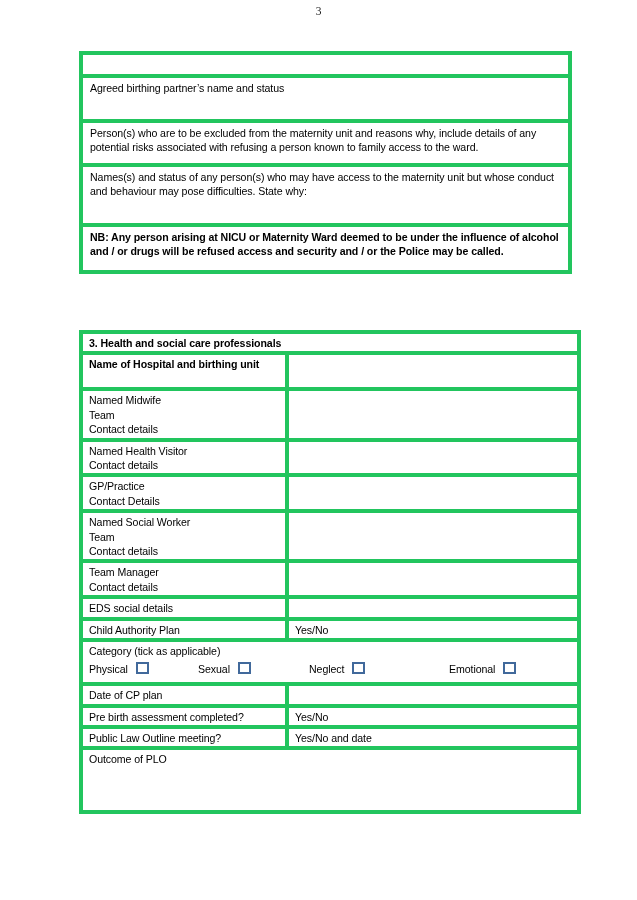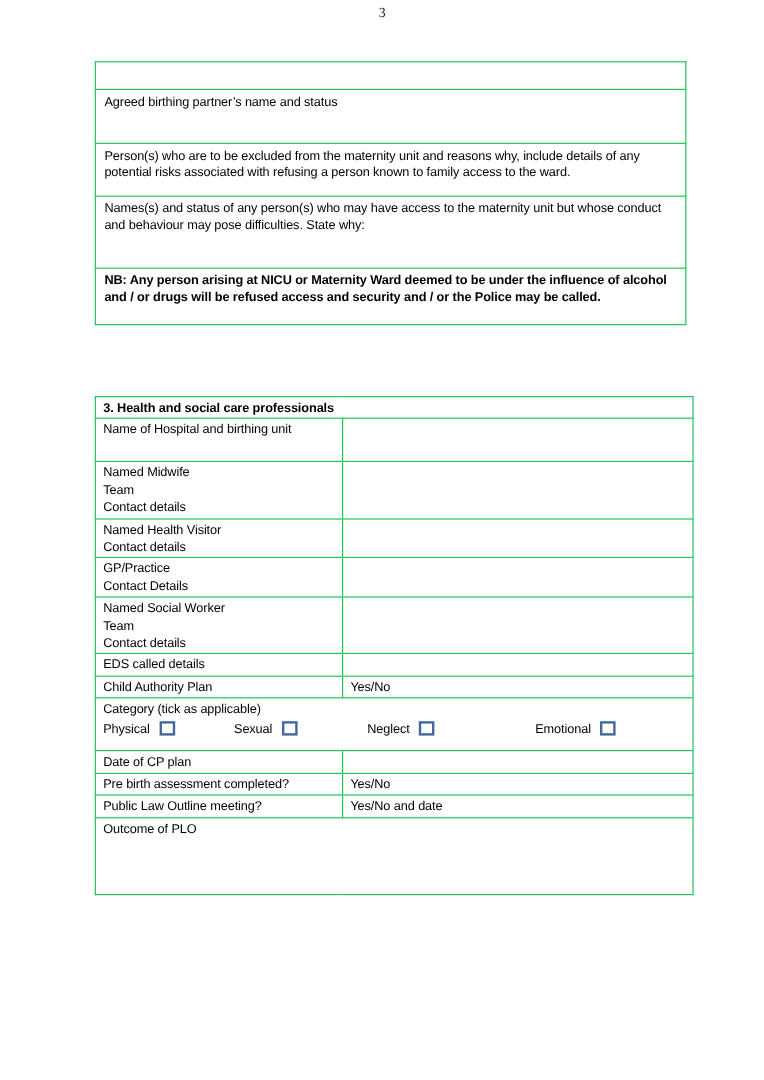--- a/index.html
+++ b/index.html
@@ -37,21 +37,21 @@
   }
 
   
   .doc-table {
     position: absolute;
     border-collapse: collapse;
     table-layout: fixed;
     background: #ffffff;
   }
   .doc-table td {
-    border: 1px solid #22c55e;
+    border: 4px solid #22c55e;
     vertical-align: top;
     padding: 3px 5px 2px 6px;
     font-size: 10.6px;
     line-height: 14.4px;
     letter-spacing: -0.08px;
     color: #000000;
   }
 
   
   #table-restrictions {
@@ -72,21 +72,21 @@
   .bold { font-weight: bold; }
 
   
   .h-empty   { height: 23px; }
   .h-partner { height: 45px; }
   .h-exclude { height: 44px; }
   .h-names   { height: 60px; }
   .h-nb      { height: 47px; }
 
   .h-hdr     { height: 15px; }
-  .h-hosp    { height: 36px; }
+  .h-hosp    { height: 36px; font-weight: bold; }
   .h-three   { height: 45px; }
   .h-two     { height: 30px; }
   .h-one     { height: 15px; }
   .h-cat     { height: 44px; }
   .h-la      { height: 58px; }
   .h-plo     { height: 64px; }
 
   
   .cat-title {
     display: block;
@@ -192,23 +192,28 @@
       <td></td>
     </tr>
 
     <tr class="h-three">
       <td style="white-space:pre-line">Named Social Worker
 Team
 Contact details</td>
       <td></td>
     </tr>
 
-
-    <tr class="h-one">
-      <td>EDS called details</td>
+    <tr class="h-two">
+      <td style="white-space:pre-line">Team Manager
+Contact details</td>
+      <td></td>
+    </tr>
+
+    <tr class="h-one">
+      <td>EDS social details</td>
       <td></td>
     </tr>
 
     <tr class="h-one">
       <td>Child Authority Plan</td>
       <td>Yes/No</td>
     </tr>
 
     <tr class="h-cat">
       <td colspan="2">

